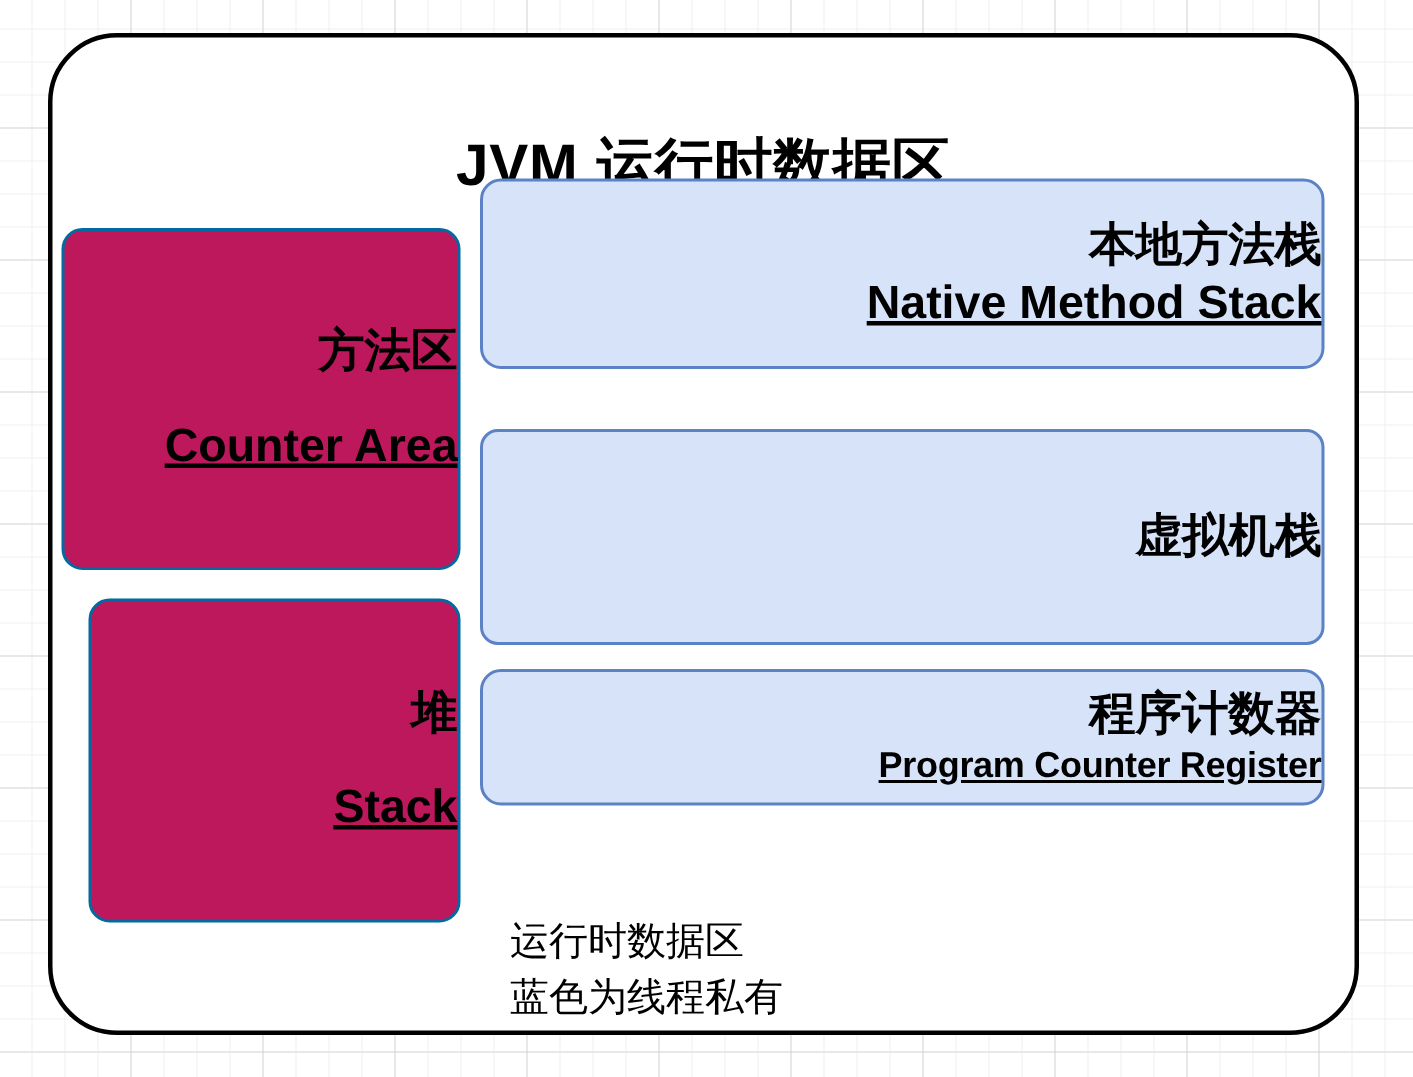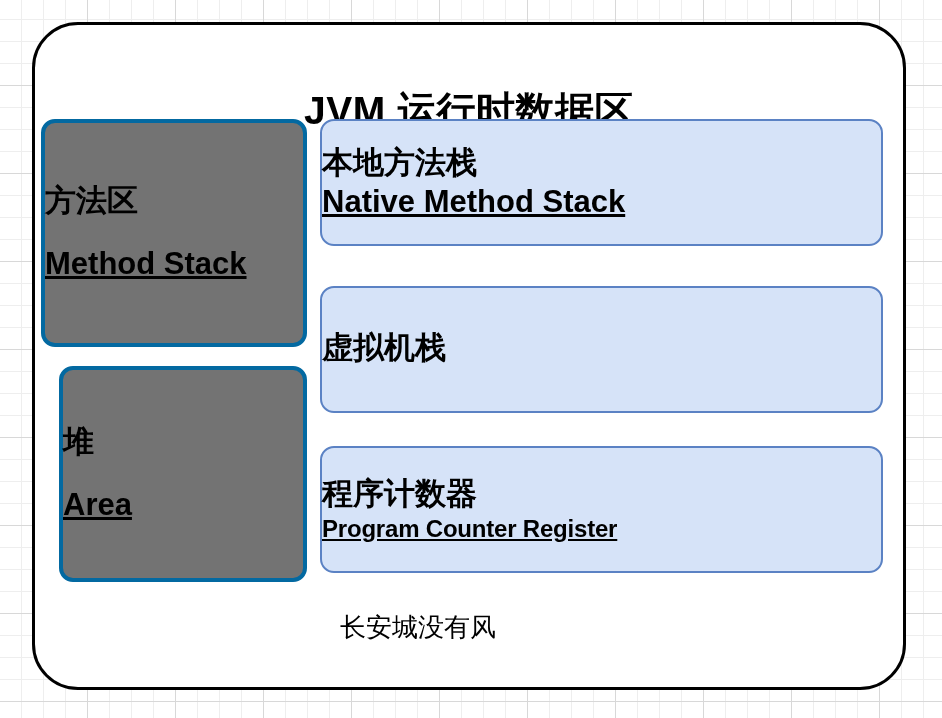--- a/index.html
+++ b/index.html
@@ -60,58 +60,59 @@
     line-height: 1;
     margin-top: 24px;
   }
 
   
   .region-box {
     position: absolute;
     box-sizing: border-box;
     display: flex;
     flex-direction: column;
-    align-items: flex-start;
+    align-items: flex-end;
     justify-content: center;
     border-radius: 14px;
     text-align: center;
   }
   .region-box .cn {
     font-size: 31px;
     font-weight: bold;
     color: #000000;
     line-height: 1.18;
   }
   .region-box .en {
     font-size: 31px;
     font-weight: bold;
     color: #000000;
     line-height: 1.18;
     text-decoration: underline;
   }
 
   .shared-box {
-    background: #737373;
-    border: 4px solid #0369a1;
+    background: #be185d;
+    border: 2px solid #0369a1;
+    margin-top: 33px;
   }
   .shared-box .cn { margin-bottom: 26px; }
 
   .private-box {
     background: #d6e3f8;
     border: 2px solid #5b82c4;
   }
   .private-box .cn { margin-bottom: 2px; }
 
   
   #box-method-area { left: 6px;  top: 94px;  width: 266px; height: 228px; }
   #box-heap        { left: 24px; top: 341px; width: 248px; height: 216px; }
 
   #box-native-method-stack { left: 285px; top: 94px;  width: 563px; height: 127px; }
-  #box-vm-stack            { left: 285px; top: 261px; width: 563px; height: 127px; }
-  #box-pc-register         { left: 285px; top: 421px; width: 563px; height: 127px; }
+  #box-vm-stack            { left: 285px; top: 261px; width: 563px; height: 144px; border-radius: 12px; }
+  #box-pc-register         { left: 285px; top: 421px; width: 563px; height: 91px; }
 
   #box-pc-register .en { font-size: 24px; letter-spacing: -0.2px; }
 
   
   #legend {
     position: absolute;
     left: 305px;
     top: 584px;
     font-size: 26px;
     font-weight: normal;
@@ -135,42 +136,43 @@
 <body>
 
 <div id="canvas">
 
   <div id="jvm-container">
 
     <div id="diagram-title">JVM 运行时数据区</div>
 
     <div class="region-box shared-box" id="box-method-area">
       <div class="cn">方法区</div>
-      <div class="en">Method Stack</div>
+      <div class="en">Counter Area</div>
     </div>
 
     <div class="region-box shared-box" id="box-heap">
       <div class="cn">堆</div>
-      <div class="en">Area</div>
+      <div class="en">Stack</div>
     </div>
 
     <div class="region-box private-box" id="box-native-method-stack">
       <div class="cn">本地方法栈</div>
       <div class="en">Native Method Stack</div>
     </div>
 
     <div class="region-box private-box" id="box-vm-stack">
       <div class="cn">虚拟机栈</div>
     </div>
 
     <div class="region-box private-box" id="box-pc-register">
       <div class="cn">程序计数器</div>
       <div class="en">Program Counter Register</div>
     </div>
 
     <div id="legend">
-      <div>长安城没有风</div>
+      <div>运行时数据区</div>
+      <div>蓝色为线程私有</div>
     </div>
 
   </div>
 
 
 </div>
 
 </body></html>

